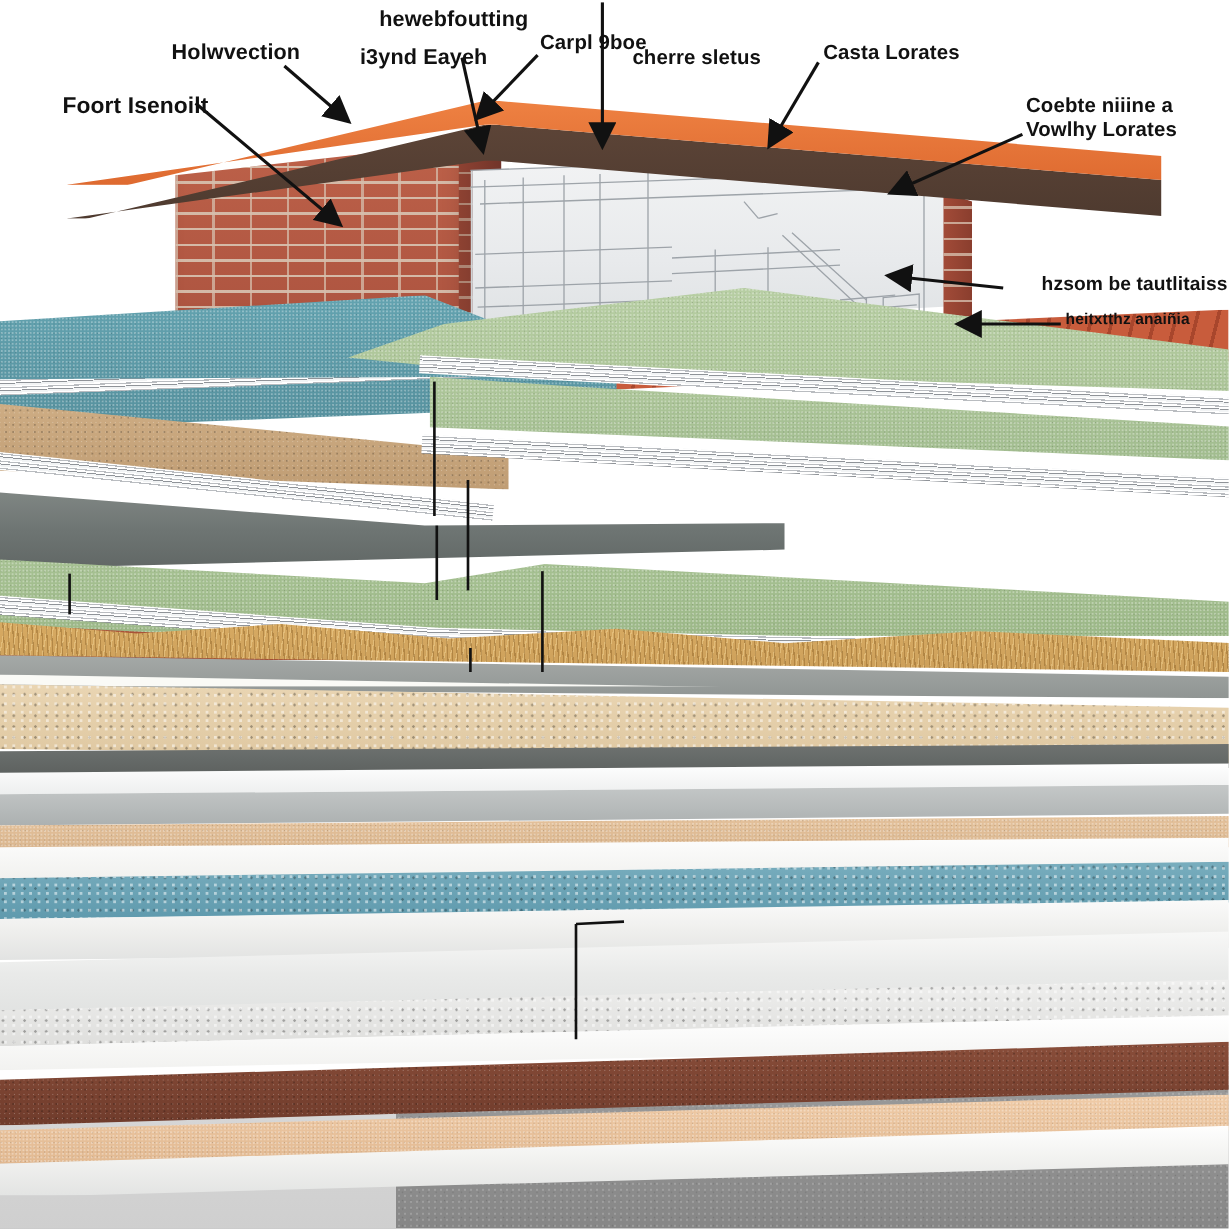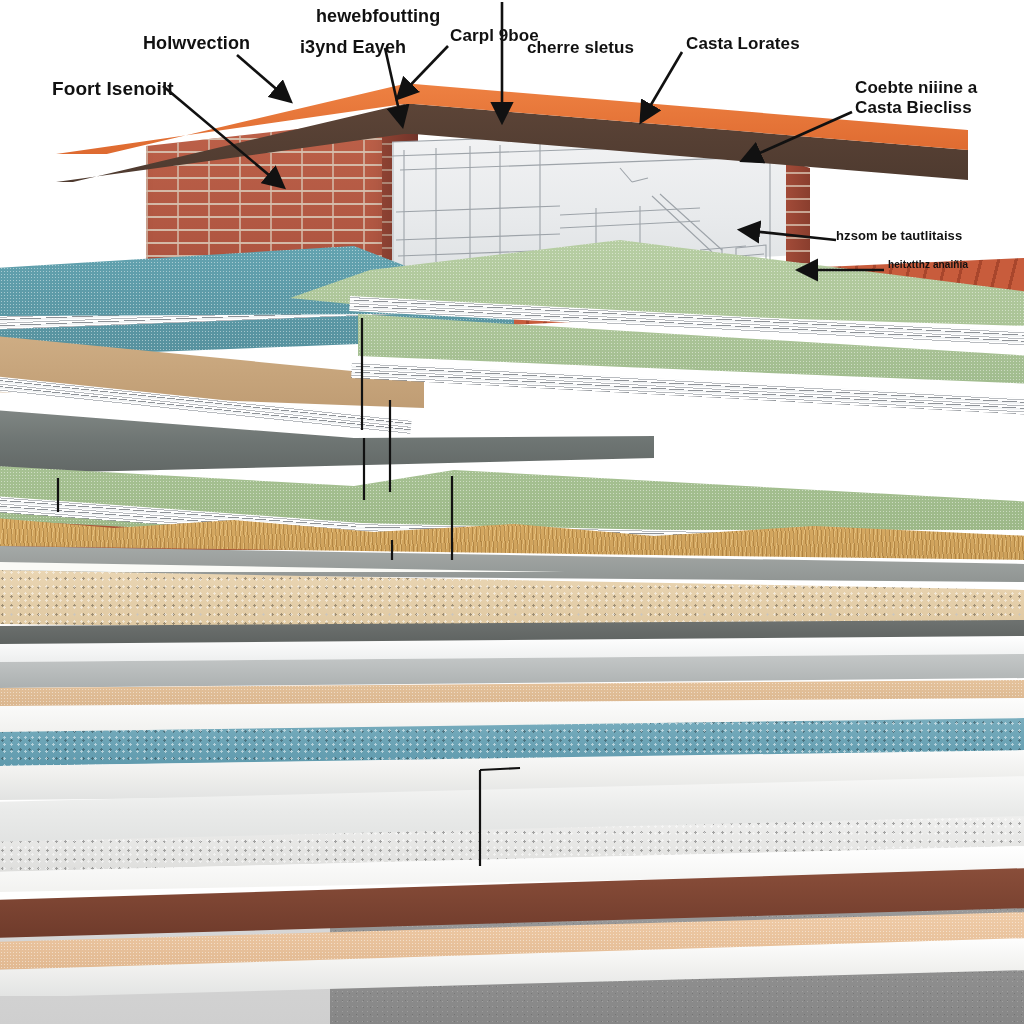--- a/index.html
+++ b/index.html
@@ -298,17 +298,17 @@
   </svg>
 
   <div class="lbl" style="left:52px;top:78px;font-size:19px;">Foort Isenoilt</div>
   <div class="lbl" style="left:143px;top:33px;font-size:18px;">Holwvection</div>
   <div class="lbl" style="left:281px;top:6px;font-size:18px;margin-left:35px;">hewebfoutting</div>
   <div class="lbl" style="left:300px;top:25px;font-size:18px;margin-top:12px;">i3ynd Eayeh</div>
   <div class="lbl" style="left:450px;top:26px;font-size:17px;">Carpl 9boe</div>
   <div class="lbl" style="left:527px;top:38px;font-size:17px;">cherre sletus</div>
   <div class="lbl" style="left:686px;top:34px;font-size:17px;">Casta Lorates</div>
   <div class="lbl" style="left:855px;top:78px;font-size:17px;">Coebte niiine a</div>
-  <div class="lbl" style="left:855px;top:98px;font-size:17px;">Casta Biecliss</div>
-  <div class="lbl" style="left:836px;top:229px;font-size:13px;">hzsom be tautlitaiss</div>
-  <div class="lbl" style="left:888px;top:259px;font-size:10px;">heitxtthz anaiñia</div>
+  <div class="lbl" style="left:855px;top:98px;font-size:17px;">Vowlhy Lorates</div>
+  <div class="lbl" style="left:868px;top:229px;font-size:16px;">hzsom be tautlitaiss</div>
+  <div class="lbl" style="left:888px;top:259px;font-size:13px;">heitxtthz anaiñia</div>
 
 </div>
 
 </body></html>

